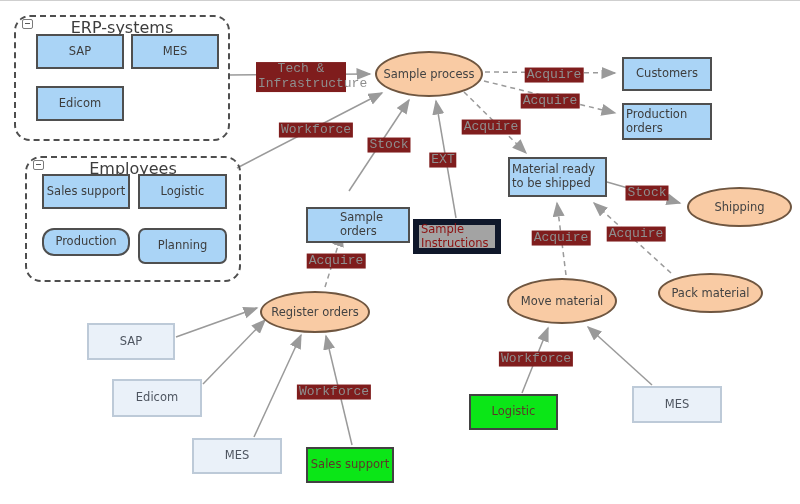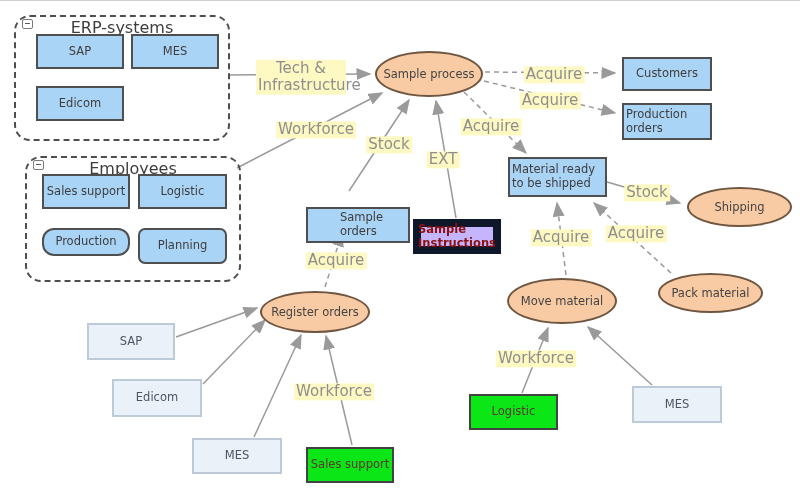--- a/index.html
+++ b/index.html
@@ -15,28 +15,28 @@
     font-size:16px;color:#3d3d3d;}
   .group-icon{position:absolute;left:6px;top:2px;width:11px;height:10px;background:#fff;
     border:1px solid #7a7a7a;border-radius:2px;box-sizing:border-box;}
   .group-icon .minus{display:block;width:5px;height:0;border-top:1px solid #5a5a5a;margin:3px auto 0;}
 
   .box{position:absolute;box-sizing:border-box;display:flex;align-items:center;justify-content:center;
     text-align:left;font-size:11.5px;line-height:1.2;color:#3d3d3d;padding:1px 2px;}
   .box.blue{background:#aad4f6;border:2px solid #4f4f4f;}
   .box.pale{background:#eaf1f9;border:2px solid #bdcad8;color:#4e5560;}
   .box.green{background:#0be617;border:2px solid #424242;color:#5d372a;}
-  .box.red{background:#c4b5fd;border:8px solid #0f172a;color:#8c1111;font-weight:bold;}
+  .box.red{background:#a3a3a3;border:6px solid #0f172a;color:#8c1111;}
 
   .ellipse{position:absolute;box-sizing:border-box;background:#f9cba4;border:2px solid #6f5640;
     border-radius:50%;display:flex;align-items:center;justify-content:center;text-align:center;
     font-size:11.5px;color:#434343;padding:2px 6px;}
 
-  .edge-label{position:absolute;transform:translate(-50%,-50%);background:#fef9c3;
-    color:#8e8e8e;font-size:15px;line-height:1.15;padding:0 2px;text-align:center;white-space:nowrap;}
+  .edge-label{position:absolute;transform:translate(-50%,-50%);background:#7f1d1d;
+    color:#8e8e8e;font-size:13px;line-height:1.15;padding:0 2px;text-align:center;white-space:nowrap;font-family:Liberation Mono, monospace;}
   .edge-label.wrap{white-space:normal;width:86px;}
 </style>
 </head>
 <body>
 
 <div class="canvas">
 
   <svg class="edges">
     <defs>
       <marker id="arrow" markerWidth="11" markerHeight="9" refX="9" refY="4" orient="auto">

